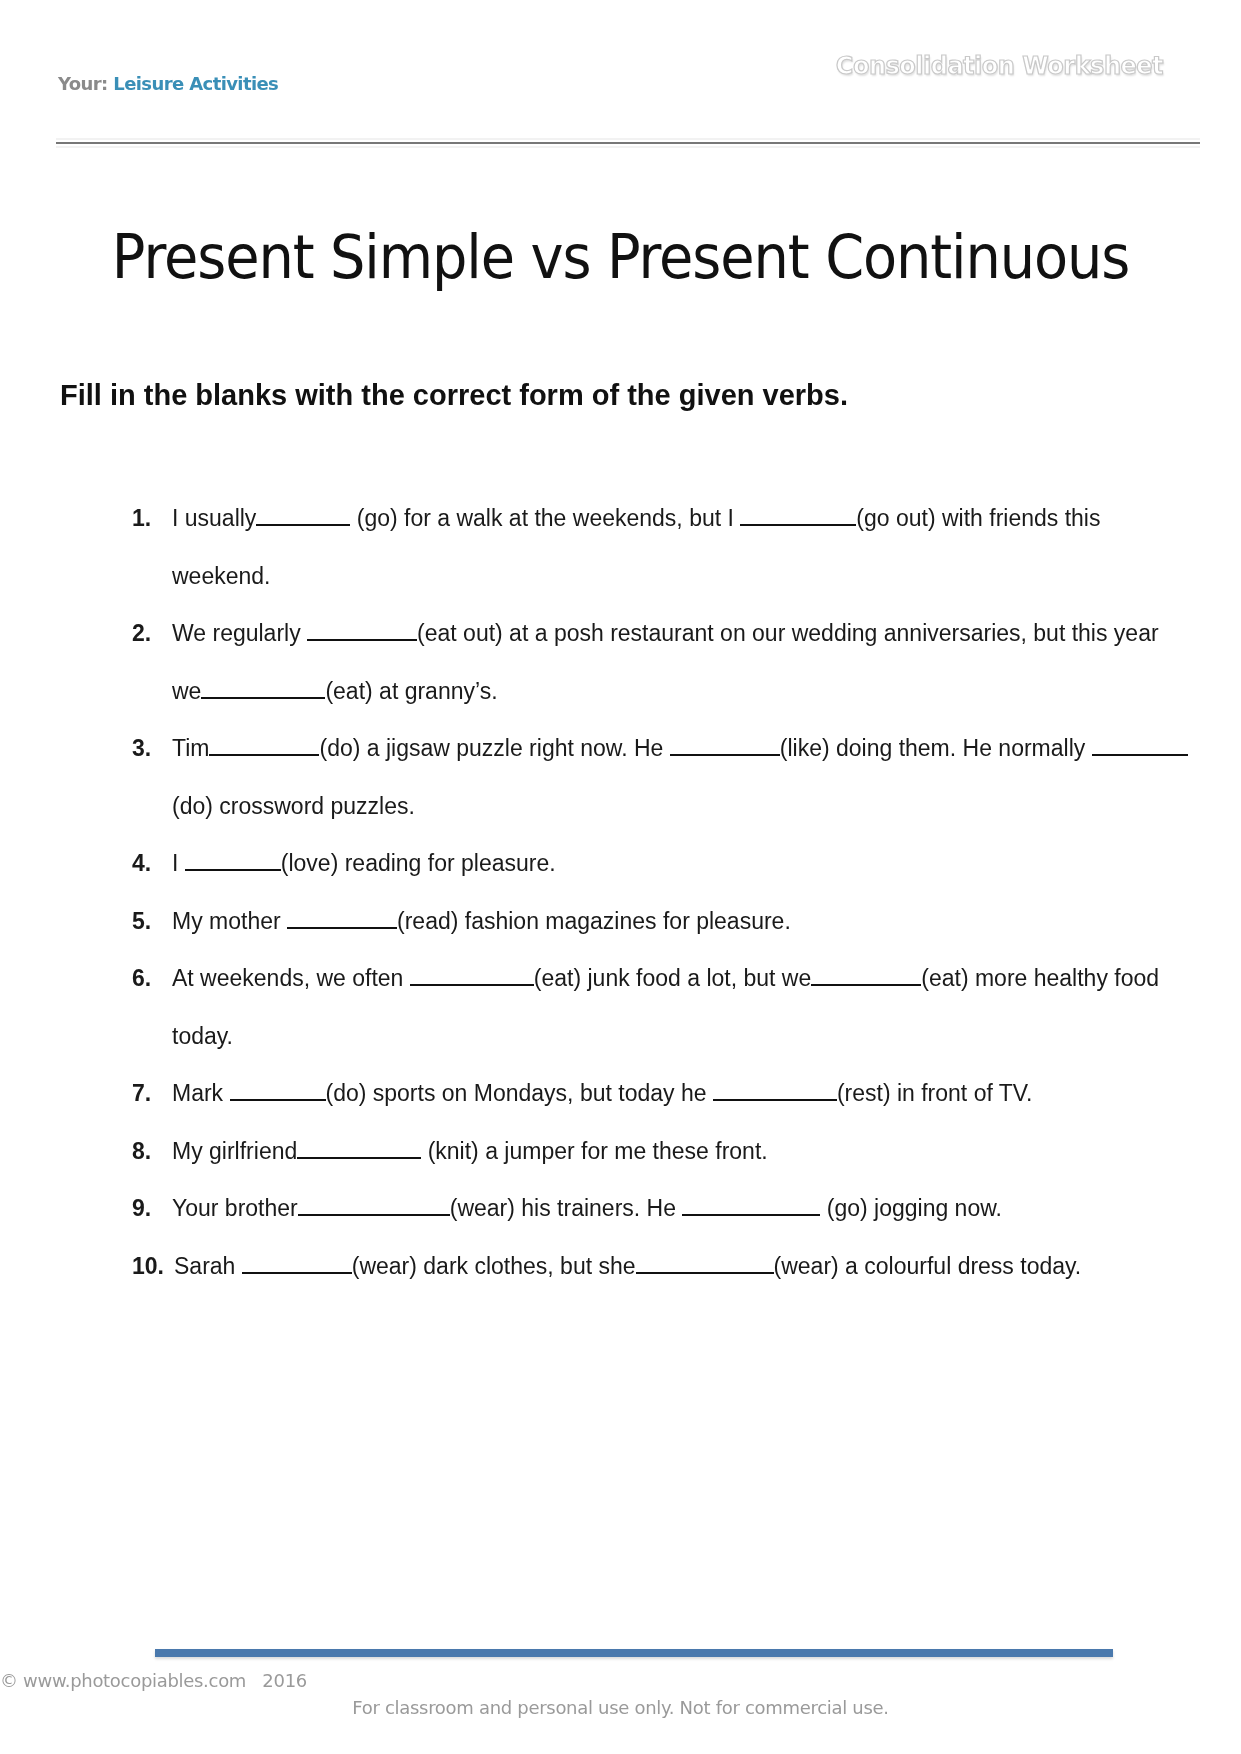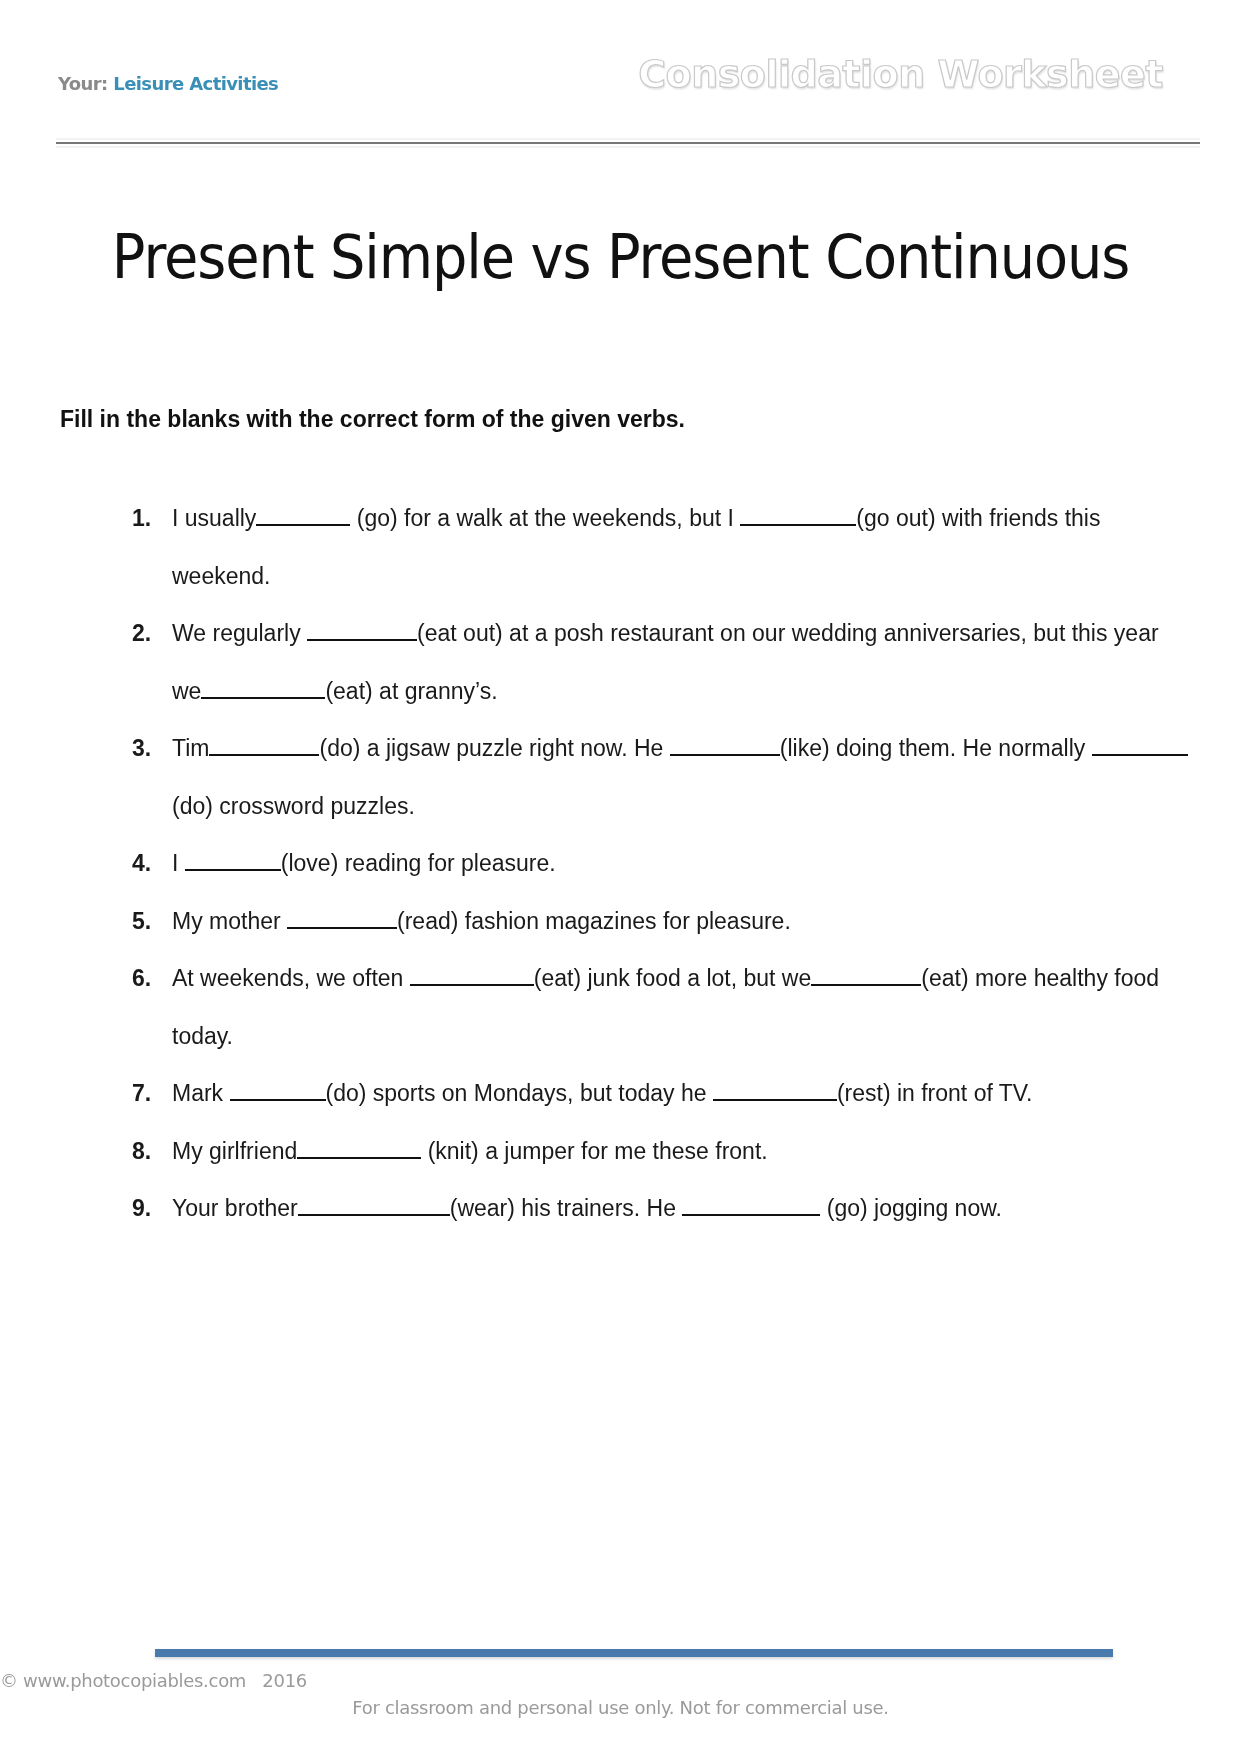--- a/index.html
+++ b/index.html
@@ -2,27 +2,27 @@
 <html><head>
   <meta charset="utf-8">
   <style>
     html, body { margin: 0; padding: 0; background: #ffffff; }
     body { width: 1241px; height: 1754px; position: relative; overflow: hidden; font-family: "Liberation Sans", sans-serif; color: #111; }
 
     .theme { position: absolute; left: 58px; top: 73px; font-family: "DejaVu Sans", sans-serif; font-weight: bold; font-size: 18px; letter-spacing: -0.6px; }
     .theme .theme-label { color: #8a8a8a; }
     .theme .theme-value { color: #3a8fb7; }
 
-    .ws-title { position: absolute; right: 78px; top: 52px; font-family: "DejaVu Sans", sans-serif; font-weight: bold; font-size: 38px; letter-spacing: -0.5px; color: #ffffff; -webkit-text-stroke: 1.2px #c9c9c9; text-shadow: 1px 2px 2px rgba(0,0,0,0.12); }
+    .ws-title { position: absolute; right: 78px; top: 52px; font-family: "DejaVu Sans", sans-serif; font-weight: bold; font-size: 24px; letter-spacing: -0.5px; color: #ffffff; -webkit-text-stroke: 1.2px #c9c9c9; text-shadow: 1px 2px 2px rgba(0,0,0,0.12); }
 
     .header-rule { position: absolute; left: 56px; top: 142px; width: 1144px; height: 2px; background: #777; box-shadow: 0 -4px 0 #f2f2f2, 0 4px 0 #f2f2f2; }
 
     .main-title { position: absolute; left: 0; width: 1241px; top: 222px; text-align: center; font-family: "DejaVu Sans", sans-serif; font-weight: normal; font-size: 60px; letter-spacing: -1.2px; color: #111; transform: scaleX(0.93); transform-origin: center; }
 
-    .instructions { position: absolute; left: 60px; top: 406px; font-family: "Liberation Sans", sans-serif; font-weight: bold; font-size: 23px; color: #111; }
+    .instructions { position: absolute; left: 60px; top: 379px; font-family: "Liberation Sans", sans-serif; font-weight: bold; font-size: 29px; color: #111; }
 
     .exercise { position: absolute; left: 132px; top: 490px; width: 1060px; margin: 0; padding: 0; list-style: none; }
     .item { position: relative; padding-left: 40px; font-size: 23px; line-height: 57.5px; color: #1a1a1a; }
     .item .num { position: absolute; left: 0; top: 0; font-weight: bold; }
     .blank { display: inline-block; border-bottom: 2px solid #111; height: 18px; vertical-align: baseline; margin: 0; }
 
     .footer-bar { position: absolute; left: 155px; top: 1649px; width: 958px; height: 8px; background: #4a79ad; box-shadow: 0 2px 3px rgba(0,0,0,0.15); }
     .footer-copy { position: absolute; left: 0; width: 1241px; top: 1670px; text-align: left; font-family: "DejaVu Sans", sans-serif; font-size: 18px; color: #9a9a9a; letter-spacing: -0.3px; white-space: pre; }
     .footer-usage { position: absolute; left: 0; width: 1241px; top: 1697px; text-align: center; font-family: "DejaVu Sans", sans-serif; font-size: 18px; color: #9a9a9a; letter-spacing: -0.3px; }
   </style>
@@ -45,17 +45,18 @@
 <ol class="exercise" id="exercise-list">
     <li class="item"><span class="num">1.</span><span style="white-space: pre-wrap;">I usually</span><span class="blank" style="width: 94px;"></span><span style="white-space: pre-wrap;"> (go) for a walk at the weekends, but I </span><span class="blank" style="width: 116px;"></span><span style="white-space: pre-wrap;">(go out) with friends this weekend.</span></li>
     <li class="item"><span class="num">2.</span><span style="white-space: pre-wrap;">We regularly </span><span class="blank" style="width: 110px;"></span><span style="white-space: pre-wrap;">(eat out) at a posh restaurant on our wedding anniversaries, but this year we</span><span class="blank" style="width: 124px;"></span><span style="white-space: pre-wrap;">(eat) at granny’s.</span></li>
     <li class="item"><span class="num">3.</span><span style="white-space: pre-wrap;">Tim</span><span class="blank" style="width: 110px;"></span><span style="white-space: pre-wrap;">(do) a jigsaw puzzle right now. He </span><span class="blank" style="width: 110px;"></span><span style="white-space: pre-wrap;">(like) doing them. He normally </span><span class="blank" style="width: 96px;"></span><span style="white-space: pre-wrap;">(do) crossword puzzles.</span></li>
     <li class="item"><span class="num">4.</span><span style="white-space: pre-wrap;">I </span><span class="blank" style="width: 96px;"></span><span style="white-space: pre-wrap;">(love) reading for pleasure.</span></li>
     <li class="item"><span class="num">5.</span><span style="white-space: pre-wrap;">My mother </span><span class="blank" style="width: 110px;"></span><span style="white-space: pre-wrap;">(read) fashion magazines for pleasure.</span></li>
     <li class="item"><span class="num">6.</span><span style="white-space: pre-wrap;">At weekends, we often </span><span class="blank" style="width: 124px;"></span><span style="white-space: pre-wrap;">(eat) junk food a lot, but we</span><span class="blank" style="width: 110px;"></span><span style="white-space: pre-wrap;">(eat) more healthy food today.</span></li>
     <li class="item"><span class="num">7.</span><span style="white-space: pre-wrap;">Mark </span><span class="blank" style="width: 96px;"></span><span style="white-space: pre-wrap;">(do) sports on Mondays, but today he </span><span class="blank" style="width: 124px;"></span><span style="white-space: pre-wrap;">(rest) in front of TV.</span></li>
     <li class="item"><span class="num">8.</span><span style="white-space: pre-wrap;">My girlfriend</span><span class="blank" style="width: 124px;"></span><span style="white-space: pre-wrap;"> (knit) a jumper for me these front.</span></li>
     <li class="item"><span class="num">9.</span><span style="white-space: pre-wrap; text-align: center;">Your brother</span><span class="blank" style="width: 152px;"></span><span style="white-space: pre-wrap;">(wear) his trainers. He </span><span class="blank" style="width: 138px;"></span><span style="white-space: pre-wrap;"> (go) jogging now.</span></li>
+    <li class="item" style="padding-left: 42px;"><span class="num">10.</span><span style="white-space: pre-wrap;">Sarah </span><span class="blank" style="width: 110px;"></span><span style="white-space: pre-wrap;">(wear) dark clothes, but she</span><span class="blank" style="width: 138px;"></span><span style="white-space: pre-wrap;">(wear) a colourful dress today.</span></li>
   </ol>
 
 <div class="footer-bar"></div>
 <div class="footer-copy">© www.photocopiables.com   2016</div>
 <div class="footer-usage">For classroom and personal use only. Not for commercial use.</div>
 
 </body></html>

